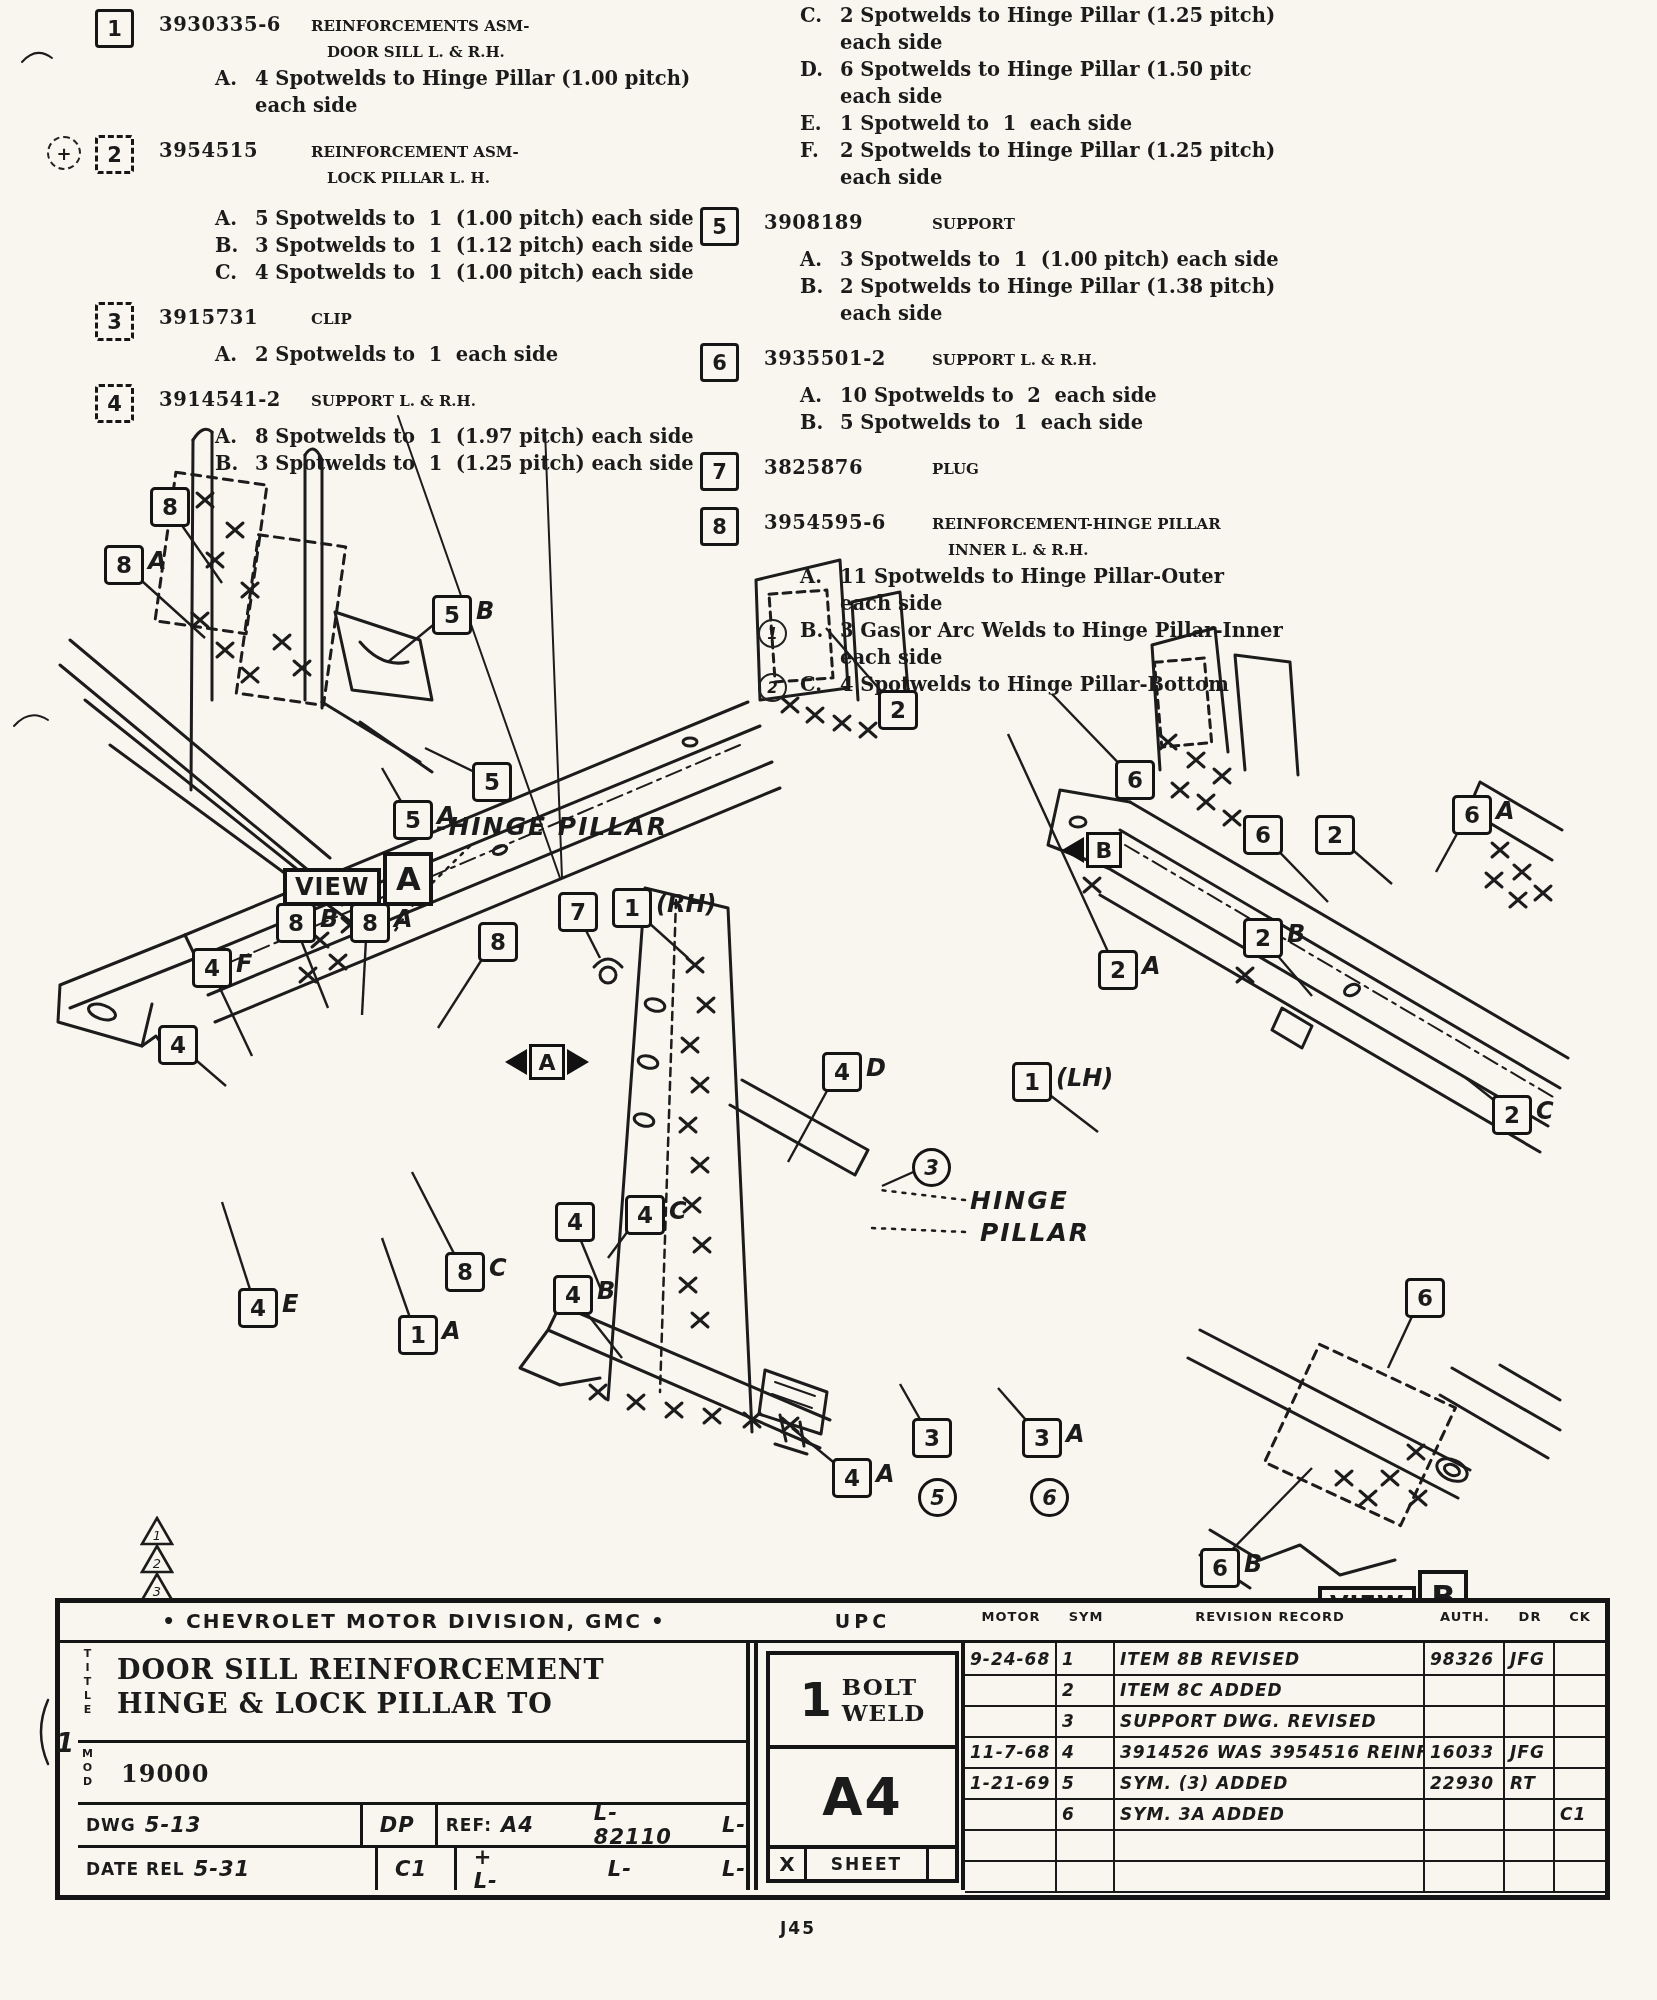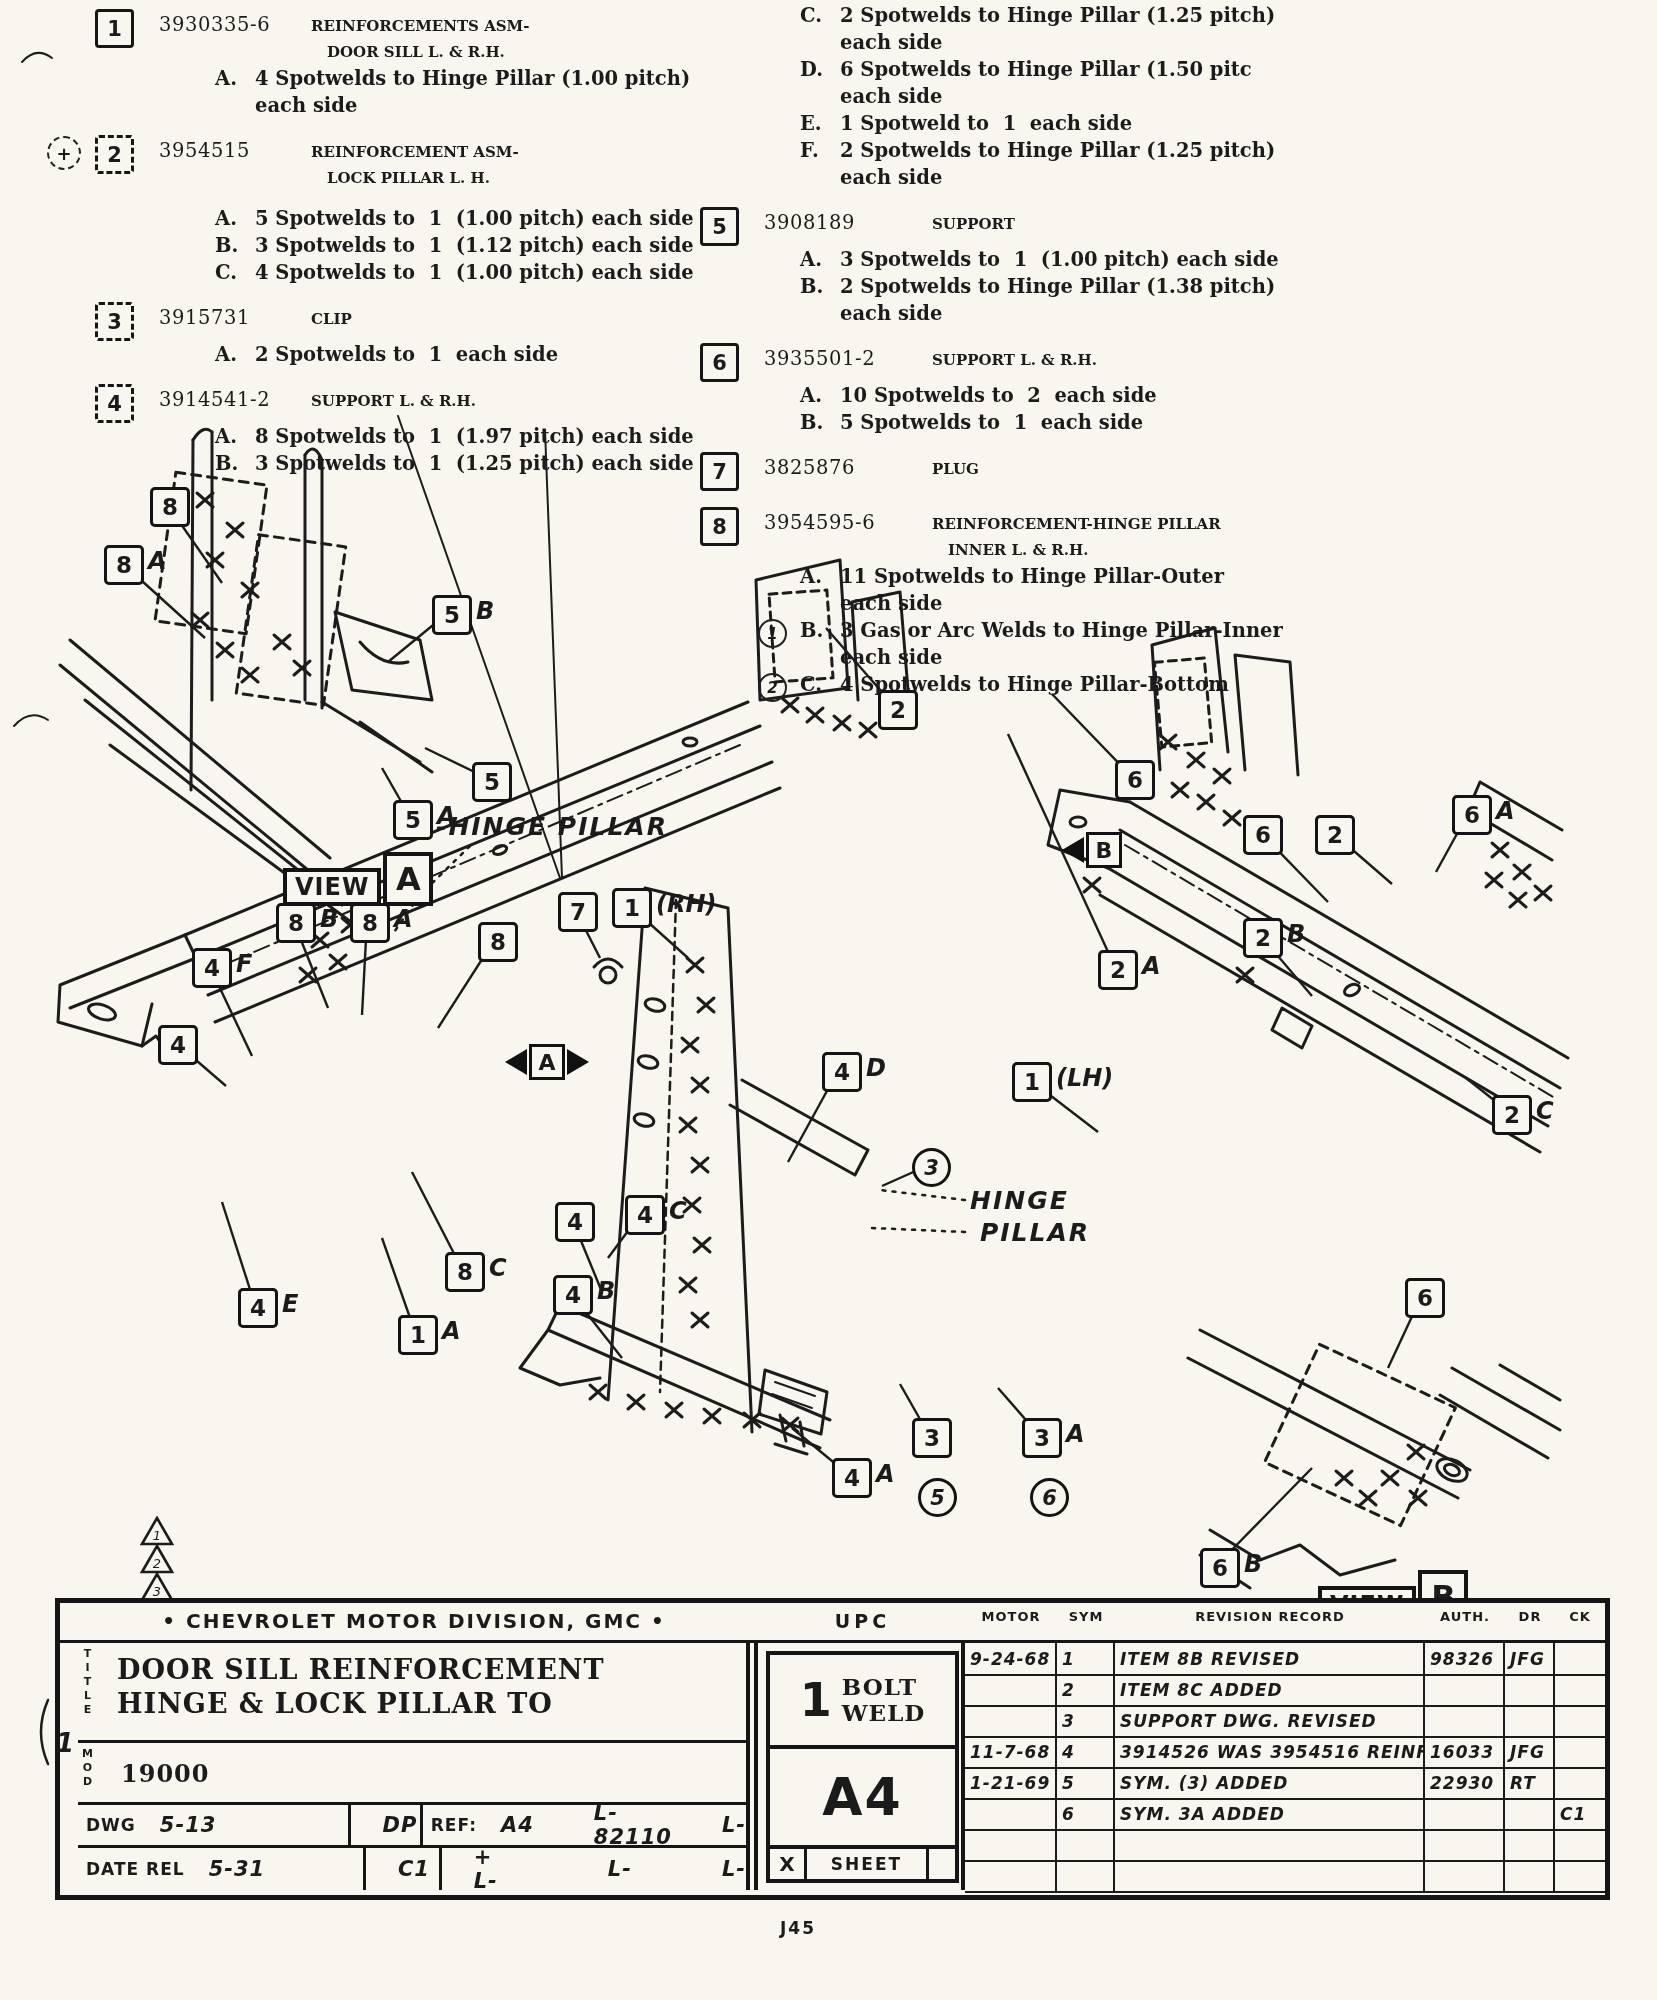--- a/index.html
+++ b/index.html
@@ -11,21 +11,21 @@
   .pcolumn{position:absolute;z-index:3}
   #parts-left{left:95px;top:8px;width:600px}
   #parts-right{left:700px;top:2px;width:700px}
   .pitem{margin-bottom:15px;position:relative}
   .phead{display:grid;grid-template-columns:64px 152px 1fr;align-items:start;position:relative}
   #parts-right .phead{grid-template-columns:64px 168px 1fr}
   .pbox{width:33px;height:33px;border:3px solid #161616;border-radius:4px;display:flex;
         align-items:center;justify-content:center;font:700 21px "DejaVu Sans",sans-serif;margin-top:1px;background:transparent}
   .pbox.dash{border-style:dashed}
   .pboxspace{width:33px;height:4px}
-  .ppart{font-size:19.5px;letter-spacing:.6px;padding-top:5px;font-weight:400}
+  .ppart{font-size:19.5px;letter-spacing:.6px;padding-top:5px;font-weight:700}
   .pname{font-weight:700;font-size:15px;padding-top:5px;line-height:26px}
   .pname .n2{padding-left:16px}
   .pmark{position:absolute;left:-48px;top:2px;width:30px;height:30px;border:2px dashed #222;
          border-radius:50%;display:flex;align-items:center;justify-content:center;
          font:700 18px "DejaVu Sans",sans-serif}
   .psub{display:flex;font-size:19.5px;line-height:27px;padding-left:78px}
   #parts-right .psub{padding-left:58px}
   .ppre{width:42px;flex:0 0 42px;display:flex;align-items:flex-start}
   .pcircnum{width:25px;height:25px;border:2px solid #222;border-radius:50%;display:flex;
             align-items:center;justify-content:center;font:italic 700 15px "DejaVu Sans",sans-serif;margin-top:2px}
@@ -66,21 +66,21 @@
   .tb-title{left:0;top:0;width:100%;height:100px;border-bottom:3px solid #151515;display:flex}
   .tb-mod{left:0;top:100px;width:100%;height:62px;border-bottom:3px solid #151515;display:flex}
   .vtext{writing-mode:vertical-rl;text-orientation:upright;font:700 11px "DejaVu Sans",sans-serif;
          letter-spacing:1px;padding:4px 2px 0 4px;line-height:1}
   .tb-titletext{font:700 27px "DejaVu Serif",serif;padding:10px 0 0 22px;line-height:34px;letter-spacing:1px}
   .tb-modtext{font:700 24px "DejaVu Serif",serif;padding:16px 0 0 26px;letter-spacing:1px}
   .tb-dwgrow{left:0;width:100%;height:43px;display:flex;border-bottom:3px solid #151515}
   .r1{top:162px}.r2{top:205px;border-bottom:none!important;height:42px}
   .tb-cell{border-right:3px solid #151515;display:flex;align-items:center;padding-left:8px;box-sizing:border-box}
   .printed{font:700 17px "DejaVu Sans",sans-serif;letter-spacing:1px}
-  .script{font:italic 700 21px "DejaVu Sans",sans-serif;letter-spacing:1px;margin-left:24px}
+  .script{font:italic 700 21px "DejaVu Sans",sans-serif;letter-spacing:1px;margin-left:9px}
   .tb-mid{left:694px;top:40px;width:211px;height:247px;border-right:4px solid #151515;border-left:4px solid #151515}
   .tb-bolt{left:8px;top:8px;width:193px;height:98px;border:4px solid #151515;display:flex;align-items:center;justify-content:center;gap:10px}
   .boltnum{font:700 46px "DejaVu Sans",sans-serif}
   .boltwords{font:700 23px "DejaVu Serif",serif;line-height:26px;white-space:pre-line;letter-spacing:1px}
   .tb-a4{left:8px;top:106px;width:193px;height:100px;border:4px solid #151515;border-top:none;display:flex;align-items:center;justify-content:center;font:800 52px "DejaVu Sans",sans-serif;letter-spacing:2px}
   .tb-sheet{left:8px;top:206px;width:193px;height:34px;border:4px solid #151515;border-top:none;display:flex;align-items:stretch}
   .xcell{width:34px;border-right:3px solid #151515;display:flex;align-items:center;justify-content:center;font:700 20px "DejaVu Sans",sans-serif}
   .sheetword{flex:1;display:flex;align-items:center;justify-content:center;font:700 17px "DejaVu Sans",sans-serif;letter-spacing:2px}
   .endcell{width:26px;border-left:3px solid #151515}
   .tb-rev{left:905px;top:0;width:640px;height:287px}

